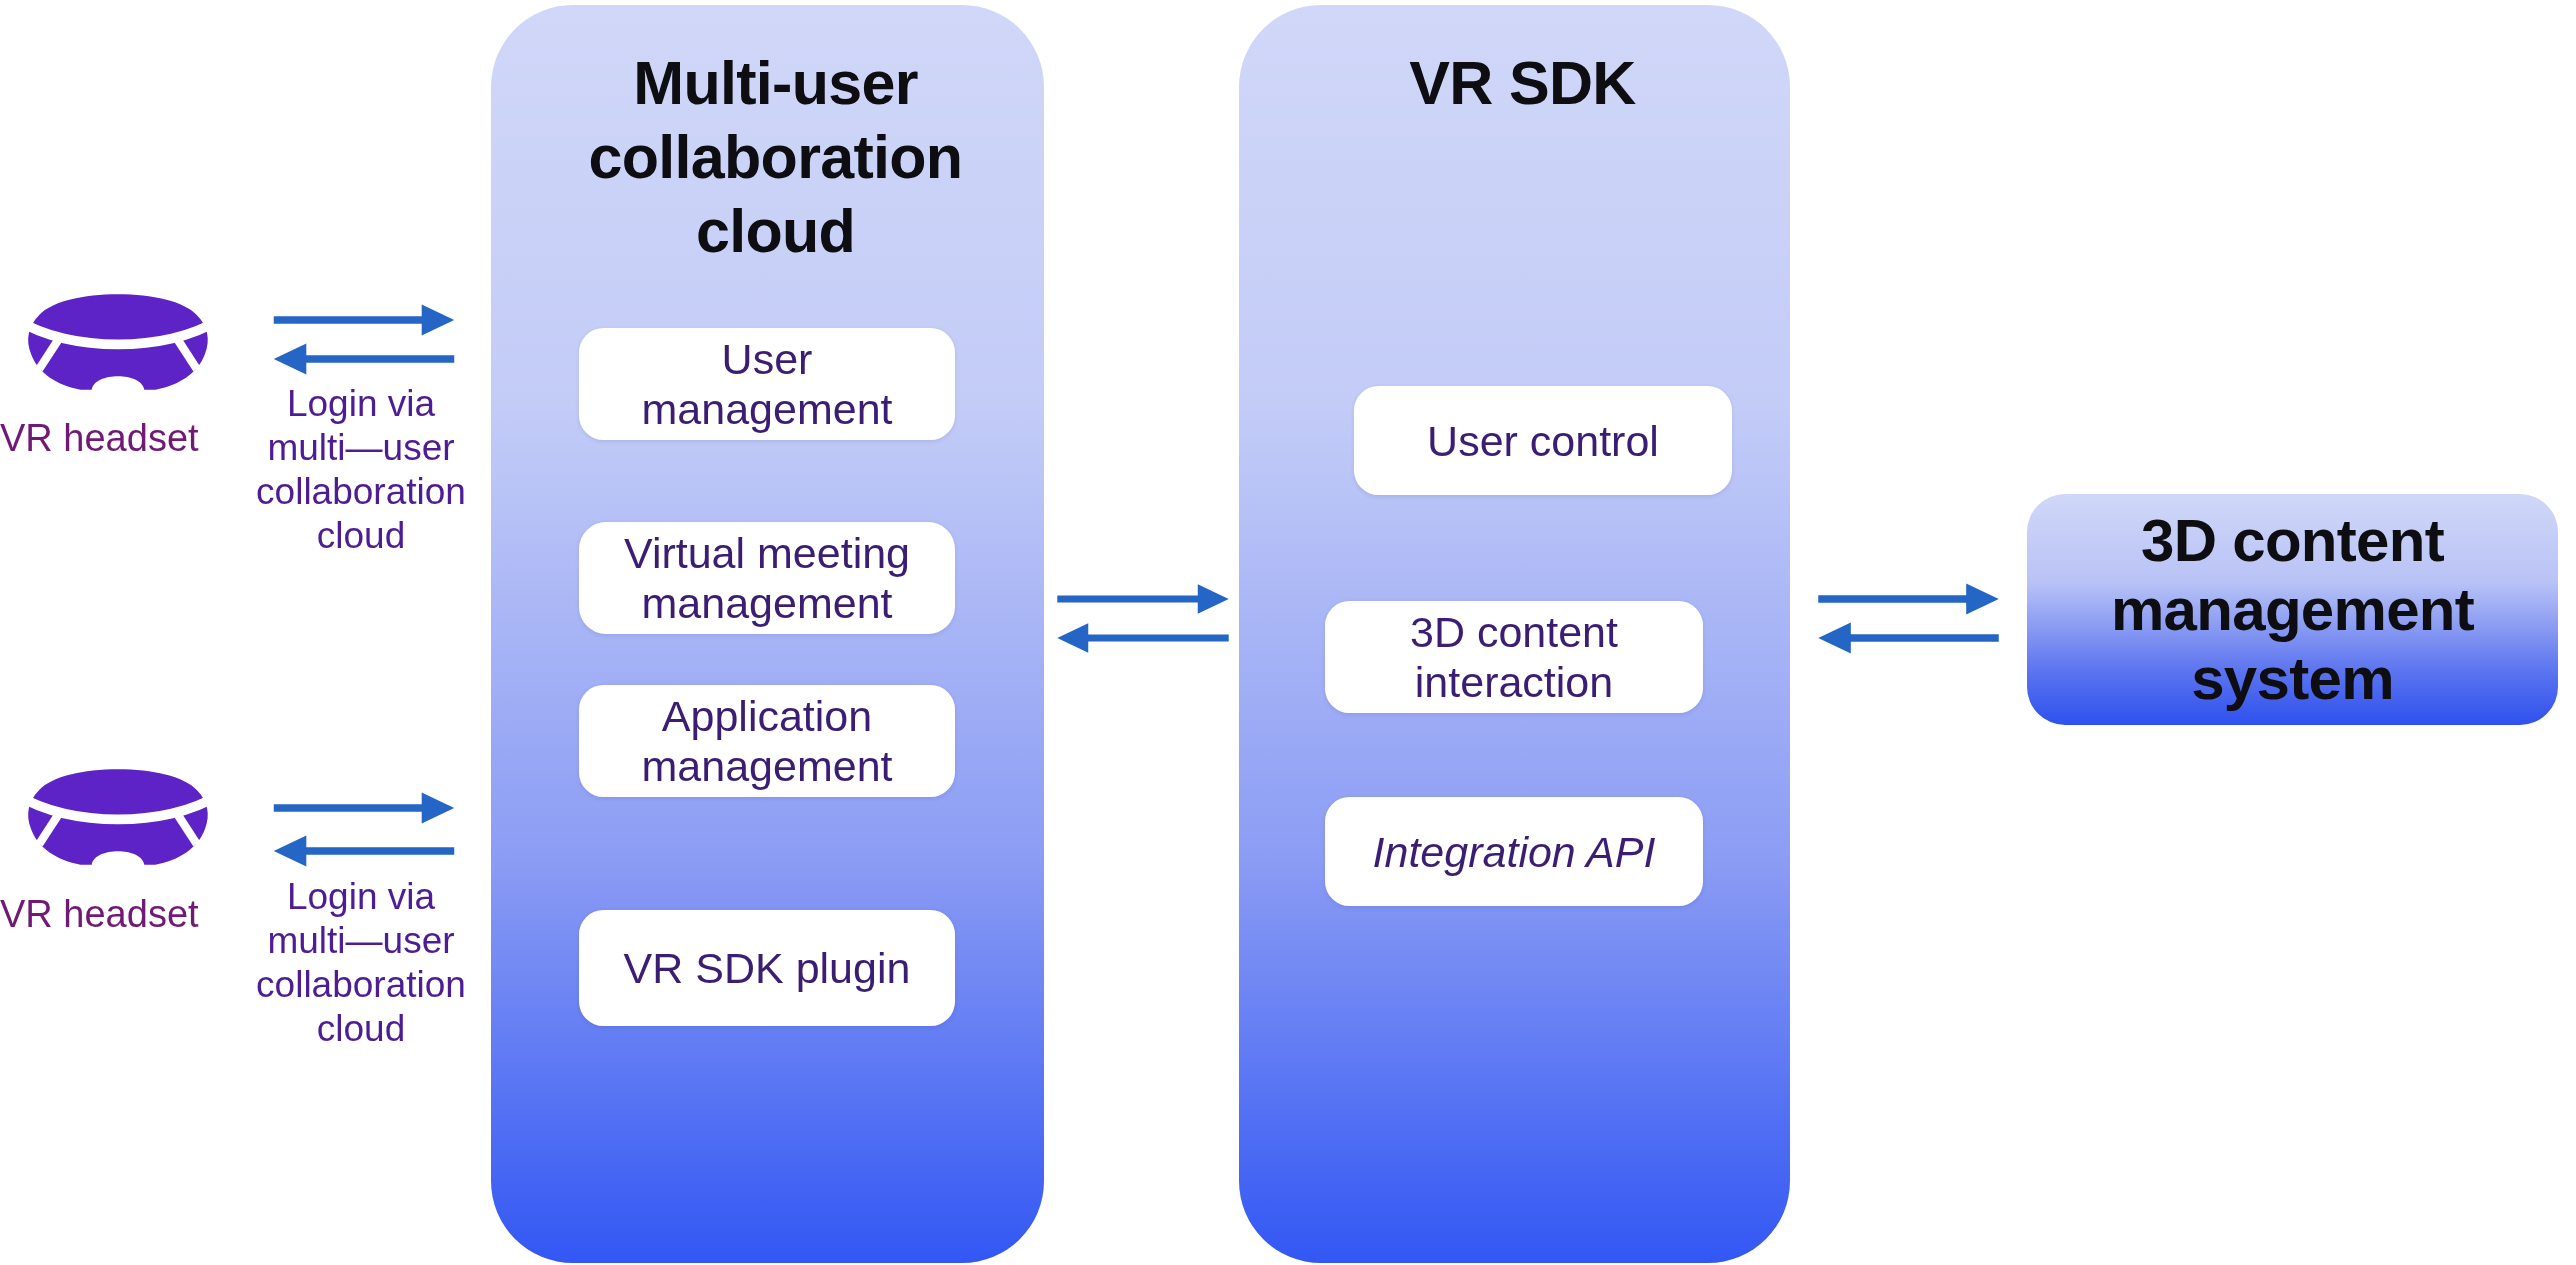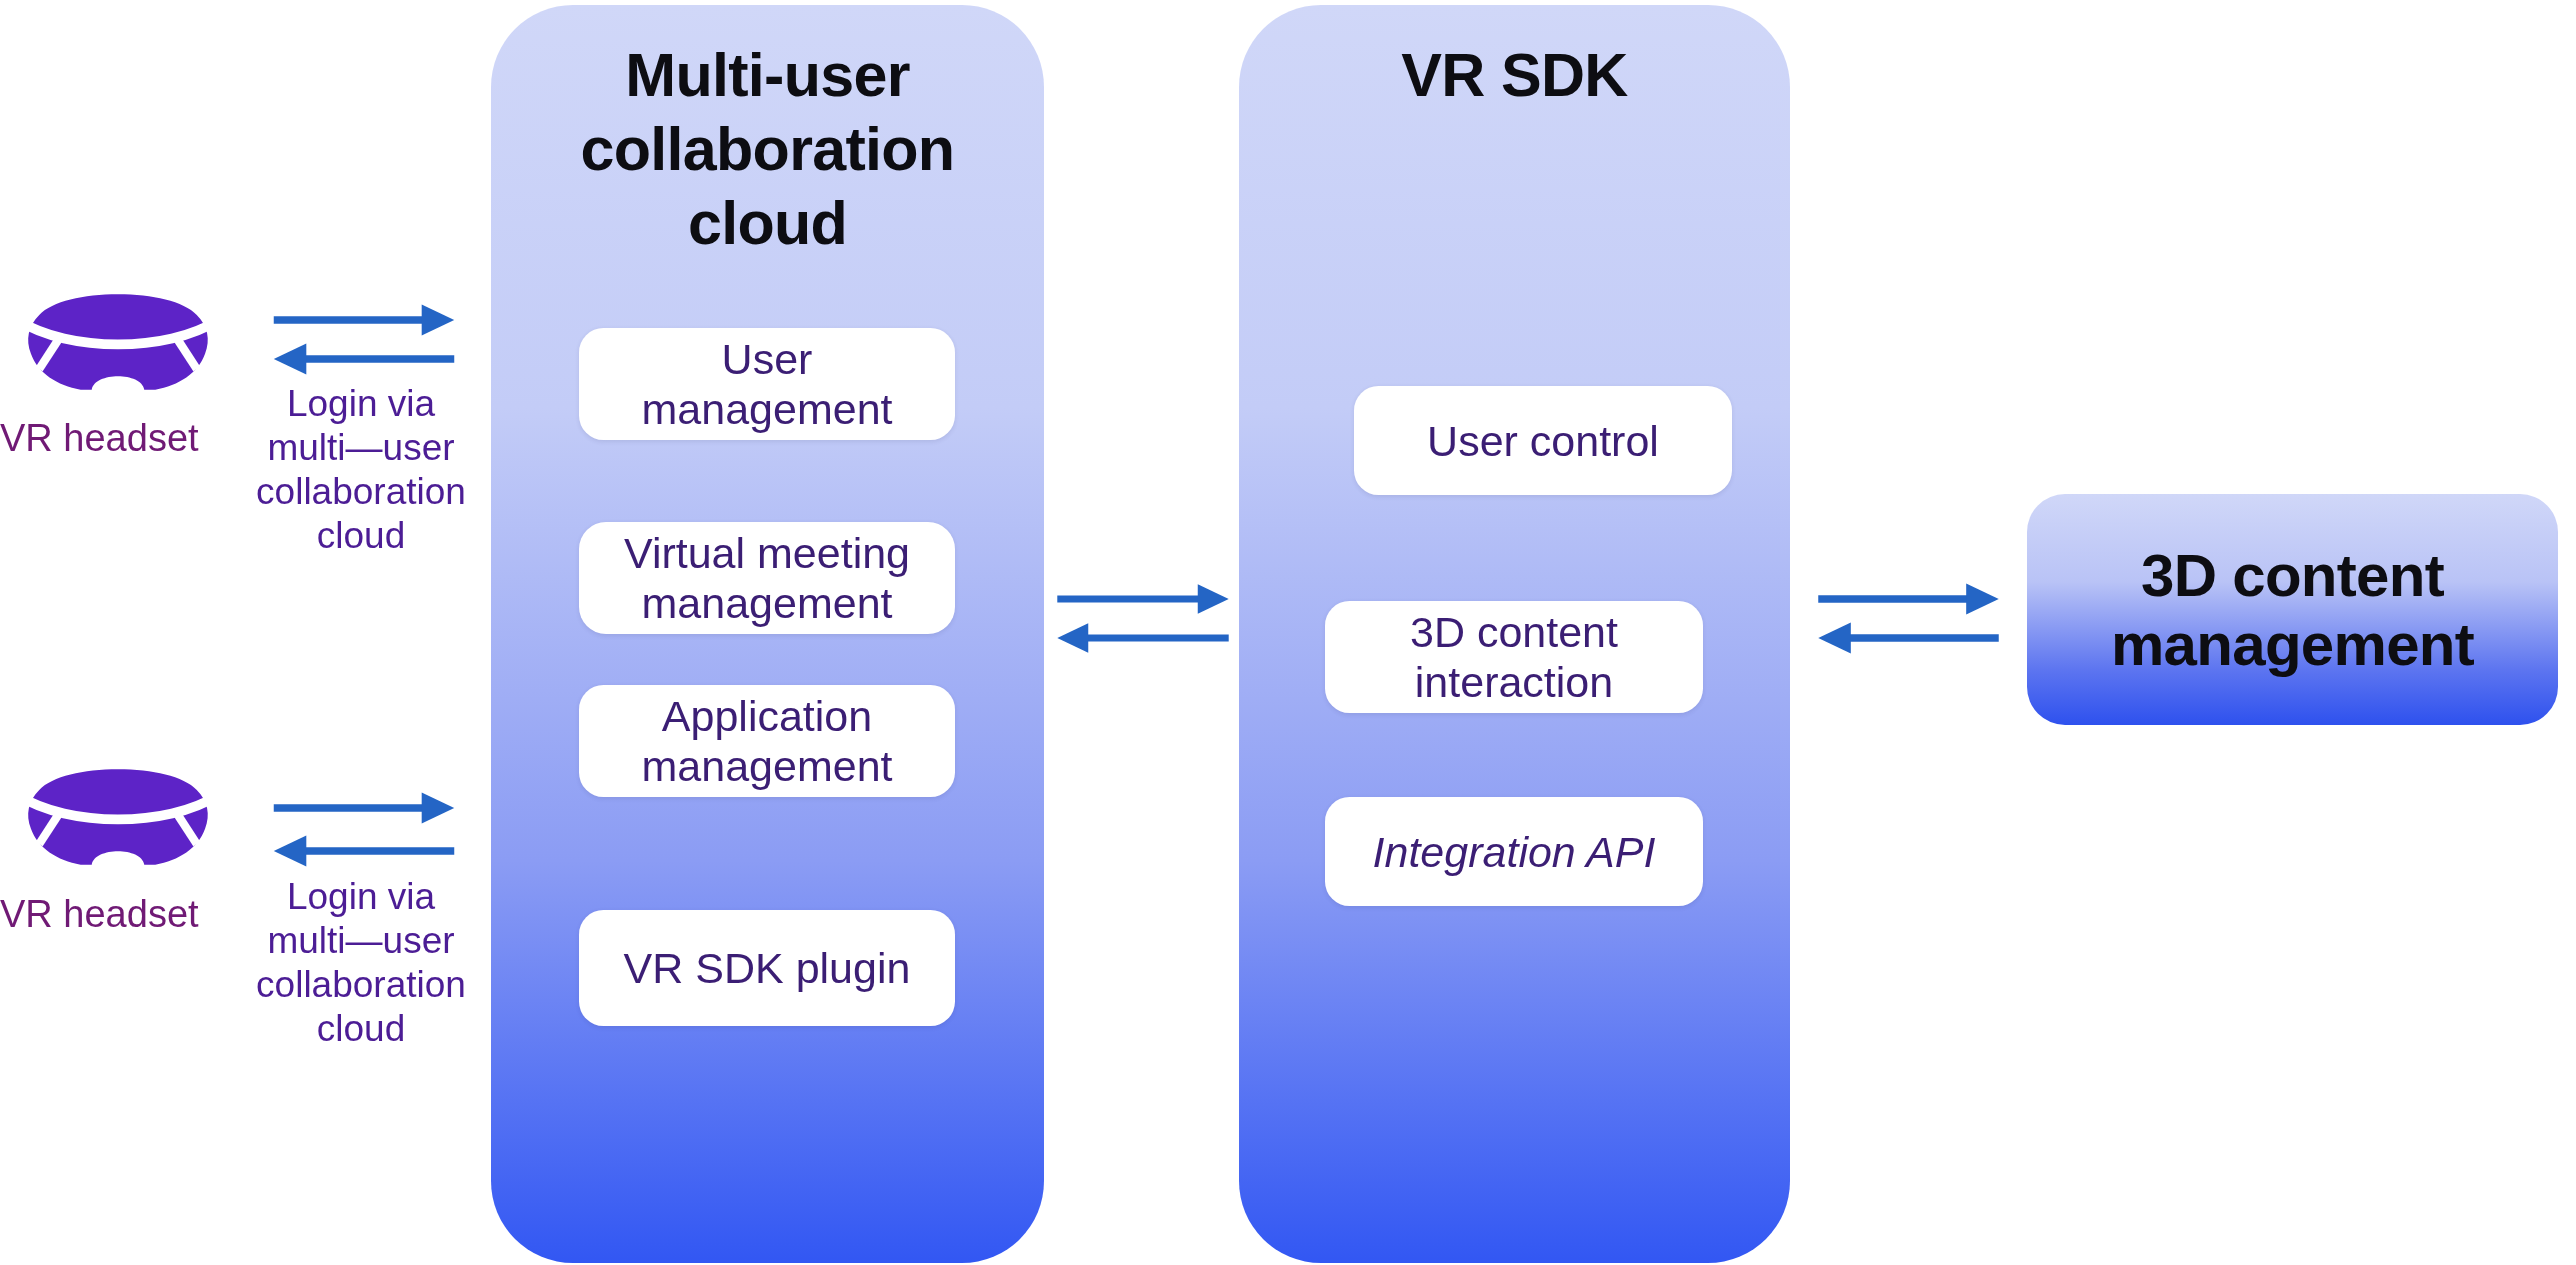--- a/index.html
+++ b/index.html
@@ -26,21 +26,21 @@
     background: linear-gradient(180deg, #d0d7f8 0%, #c3ccf7 32%, #8b9cf4 68%, #3257f3 100%);
   }
   .panel-1 { left: 491px;  width: 553px; }
   .panel-2 { left: 1239px; width: 551px; }
 
   .panel-title {
     position: absolute;
     top: 33px;
     left: 0;
     width: 100%;
-    margin: 0;
+    margin: 8px;
     text-align: center;
     font-size: 61px;
     line-height: 74px;
     font-weight: bold;
     color: #0d0d12;
     letter-spacing: -0.7px;
   }
   .panel-title span { display: block; }
 
   .subbox {
@@ -236,16 +236,17 @@
   <div class="arrow" style="left:1808px; top:619px; width:201px;">
     <svg viewBox="0 0 270 56">
         <line x1="268" y1="28" x2="46" y2="28" stroke="#2465c5" stroke-width="11"></line>
         <polygon points="50,5 2,28 50,51" fill="#2465c5"></polygon>
       </svg>
   </div>
 
   <div class="endbox">
     <span>3D content</span>
     <span>management</span>
+    <span>system</span>
   </div>
 
 </div>
 
 
 </body></html>

